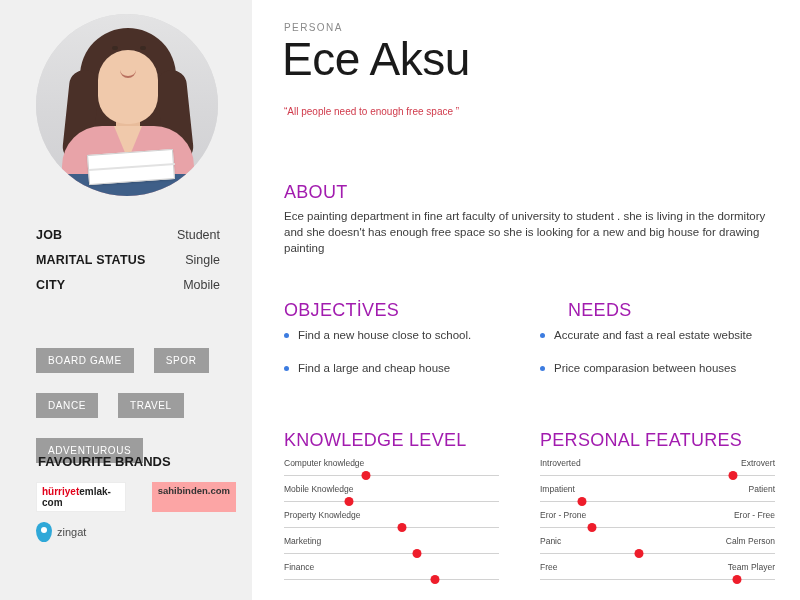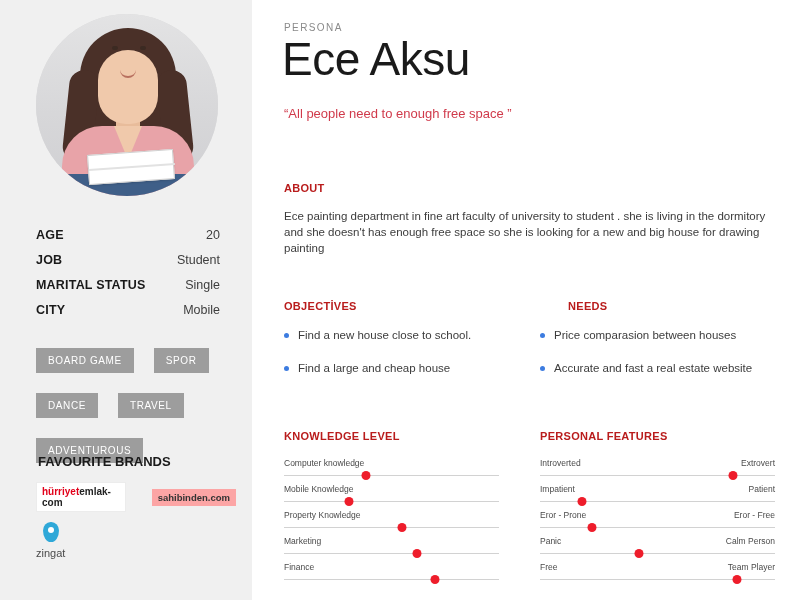--- a/index.html
+++ b/index.html
@@ -136,31 +136,31 @@
   }
 
   .brands-title {
     position: absolute; left: 38px; top: 454px;
     font-size: 13px; font-weight: bold; color: #1a1a1a;
   }
   .brands {
     position: absolute; left: 36px; top: 482px;
     width: 200px;
   }
-  .brand-row { display: flex; align-items: center; gap: 26px; margin-bottom: 10px; }
+  .brand-row { display: flex; gap: 26px; margin-bottom: 10px; }
   .brand-hurriyet {
     background: #ffffff; padding: 3px 5px; font-size: 10px; font-weight: bold;
     border: 1px solid #ececec;
   }
   .brand-hurriyet .red { color: #e2001a; }
   .brand-hurriyet .dark { color: #222; }
   .brand-sahibinden {
     background: #fca5a5; color: #333; padding: 3px 6px; font-size: 9.5px; font-weight: bold;
   }
-  .brand-zingat { display: flex; align-items: center; gap: 5px; flex-direction: column; }
+  .brand-zingat { display: flex; align-items: center; gap: 5px; }
   .pin {
     width: 16px; height: 20px; background: #2fa8d8;
     border-radius: 50% 50% 50% 50% / 45% 45% 60% 60%;
     position: relative;
   }
   .pin::after {
     content:""; position:absolute; left:5px; top:5px; width:6px; height:6px;
     background:#fff; border-radius:50%;
   }
   .zingat-text { font-size: 11px; color: #4a4a4a; }
@@ -175,25 +175,25 @@
     position: absolute; left: 32px; top: 22px;
     font-size: 10px; letter-spacing: 1.4px; color: #8a8a8a;
   }
   .persona-name {
     position: absolute; left: 30px; top: 32px;
     font-size: 46px; font-weight: normal; color: #1a1a1a;
     letter-spacing: -0.5px;
   }
   .quote {
     position: absolute; left: 32px; top: 106px;
-    font-size: 13px; color: #d03a4b;
+    font-size: 10px; color: #d03a4b;
   }
 
   .sec-title {
-    font-size: 11px; font-weight: bold; color: #b91c1c; letter-spacing: .3px;
+    font-size: 18px; font-weight: normal; color: #a21caf; letter-spacing: .3px;
   }
   #about-title { position: absolute; left: 32px; top: 182px; }
   #about-body {
     position: absolute; left: 32px; top: 208px; width: 500px;
     font-size: 11.5px; line-height: 16px; color: #3c3c3c;
   }
 
   #objectives-title { position: absolute; left: 32px; top: 300px; }
   #needs-title { position: absolute; left: 288px; top: 300px; padding-left: 28px; }
   .bullet-list { list-style: none; margin: 0; padding: 0; }
@@ -254,24 +254,20 @@
         <div class="eye r"></div>
         <div class="smile"></div>
         <div class="shirt"></div>
         <div class="jeans"></div>
         <div class="book"></div>
       </div>
     </div>
 
     <div class="facts">
       <div class="fact-row">
-        <span class="fact-label">AGE</span>
-        <span class="fact-value">20</span>
-      </div>
-      <div class="fact-row">
         <span class="fact-label">JOB</span>
         <span class="fact-value">Student</span>
       </div>
       <div class="fact-row">
         <span class="fact-label">MARITAL STATUS</span>
         <span class="fact-value">Single</span>
       </div>
       <div class="fact-row">
         <span class="fact-label">CITY</span>
         <span class="fact-value">Mobile</span>
@@ -311,22 +307,22 @@
     <div id="about-body">Ece painting department in fine art faculty of university to student . she is living in the dormitory and she doesn't has enough free space so she is looking for a new and big house for drawing painting</div>
 
     <div id="objectives-title" class="sec-title">OBJECTİVES</div>
     <ul id="objectives-list" class="bullet-list">
       <li>Find a new house close to school.</li>
       <li>Find a large and cheap house</li>
     </ul>
 
     <div id="needs-title" class="sec-title">NEEDS</div>
     <ul id="needs-list" class="bullet-list">
+      <li>Accurate and fast a real estate website</li>
       <li>Price comparasion between houses</li>
-      <li>Accurate and fast a real estate website</li>
     </ul>
 
     <div id="knowledge-title" class="sec-title">KNOWLEDGE LEVEL</div>
     <div id="knowledge-block" class="scale-block">
         <div class="scale-row">
           <div class="scale-labels">
             <span>Computer knowledge</span>
             <span></span>
           </div>
           <div class="scale-line"></div>

